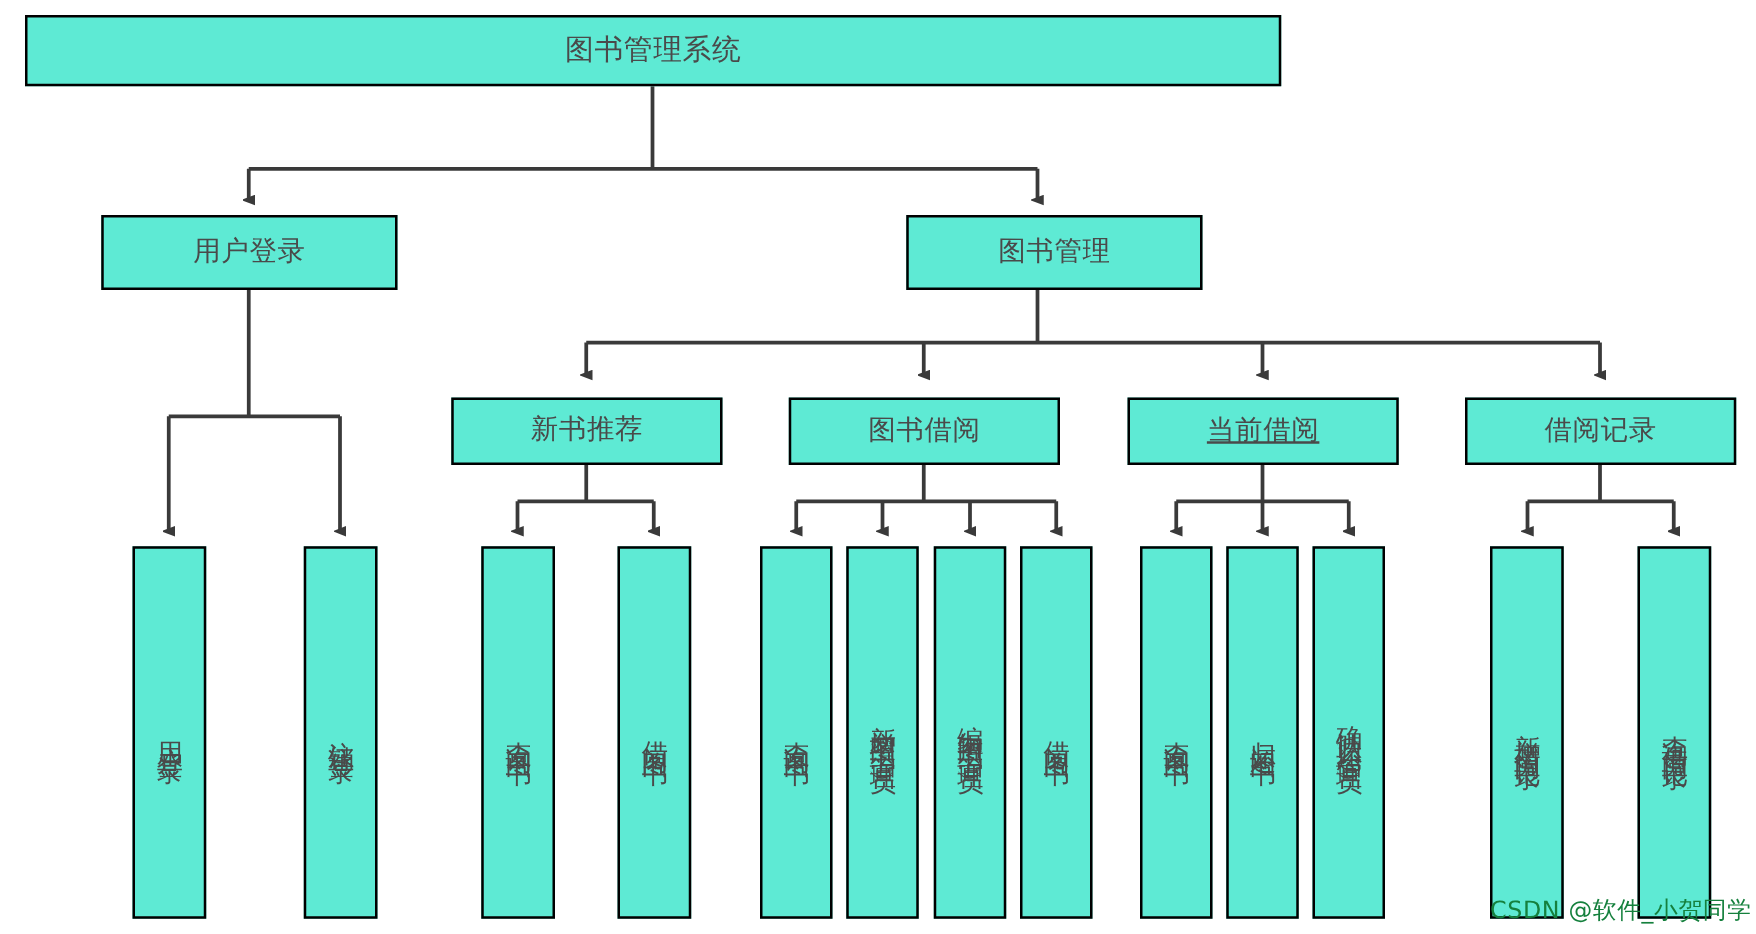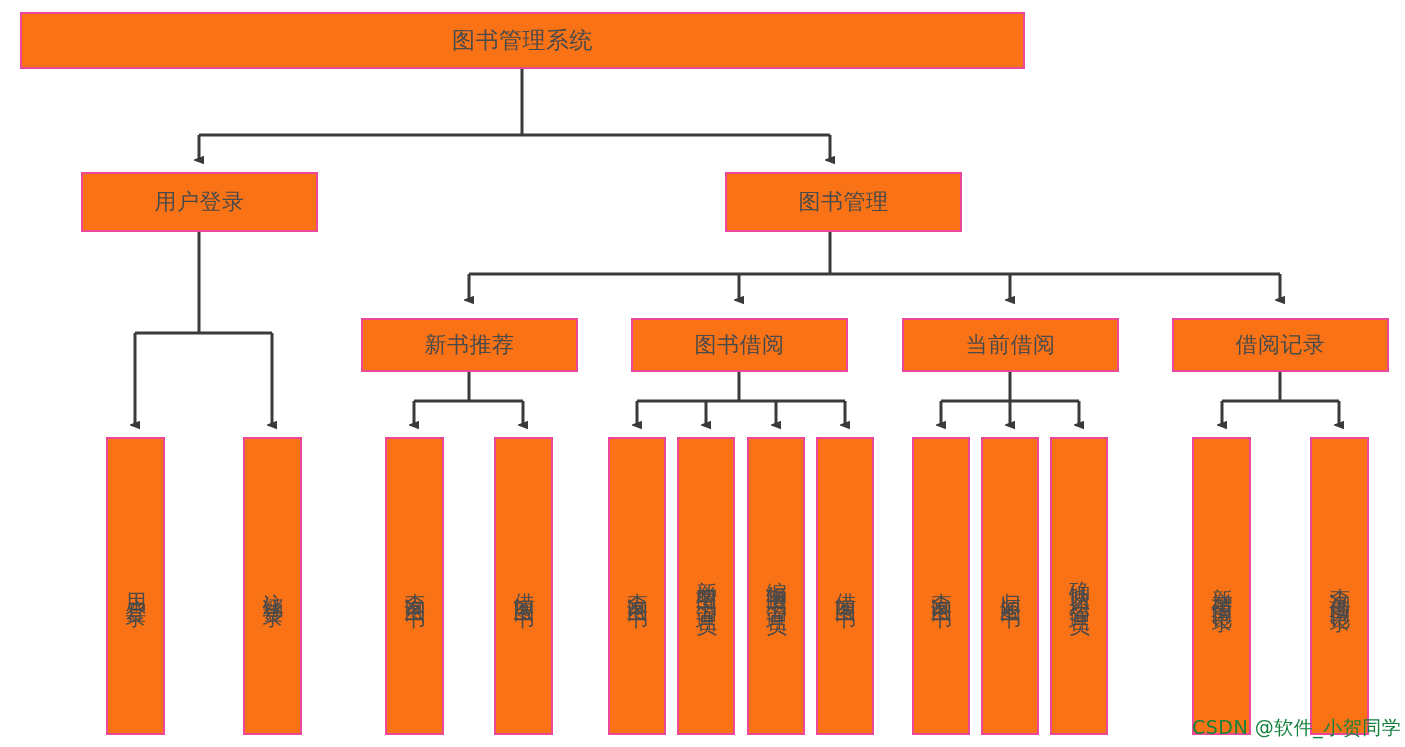--- a/index.html
+++ b/index.html
@@ -21,22 +21,22 @@
   #diagram-svg {
     position: absolute;
     left: 0;
     top: 0;
     width: 1405px;
     height: 747px;
   }
   .node-box {
     position: absolute;
     box-sizing: border-box;
-    background: #f97316;
-    border: 2px solid #ec4899;
+    background: #5eead4;
+    border: 2px solid #000000;
     display: flex;
     align-items: center;
     justify-content: center;
     color: #4a4a4a;
     line-height: 1.18;
   }
   .node-box.horizontal {
     font-size: 22px;
     letter-spacing: 0.5px;
   }
@@ -124,27 +124,27 @@
     <span class="node-label">图书管理系统</span>
   </div>
 
   <div class="node-box horizontal" style="left:81px; top:172px; width:237px; height:60px;">
     <span class="node-label">用户登录</span>
   </div>
   <div class="node-box horizontal" style="left:712px; top:172px; width:237px; height:60px;margin-left:13px;">
     <span class="node-label">图书管理</span>
   </div>
 
-  <div class="node-box horizontal" style="left:361px; top:318px; width:217px; height:54px;">
+  <div class="node-box horizontal" style="left:361px; top:318px; width:217px; height:54px;font-family:Liberation Mono, monospace;">
     <span class="node-label">新书推荐</span>
   </div>
   <div class="node-box horizontal" style="left:631px; top:318px; width:217px; height:54px;">
     <span class="node-label">图书借阅</span>
   </div>
-  <div class="node-box horizontal" style="left:902px; top:318px; width:217px; height:54px;">
+  <div class="node-box horizontal" style="left:902px; top:318px; width:217px; height:54px;text-decoration:underline;">
     <span class="node-label">当前借阅</span>
   </div>
   <div class="node-box horizontal" style="left:1172px; top:318px; width:217px; height:54px;justify-content:center;">
     <span class="node-label">借阅记录</span>
   </div>
 
   <div class="node-box vertical" style="left:106px; top:437px; width:59px; height:298px;">
     <span class="node-label">用户登录</span>
   </div>
   <div class="node-box vertical" style="left:243px; top:437px; width:59px; height:298px;">

